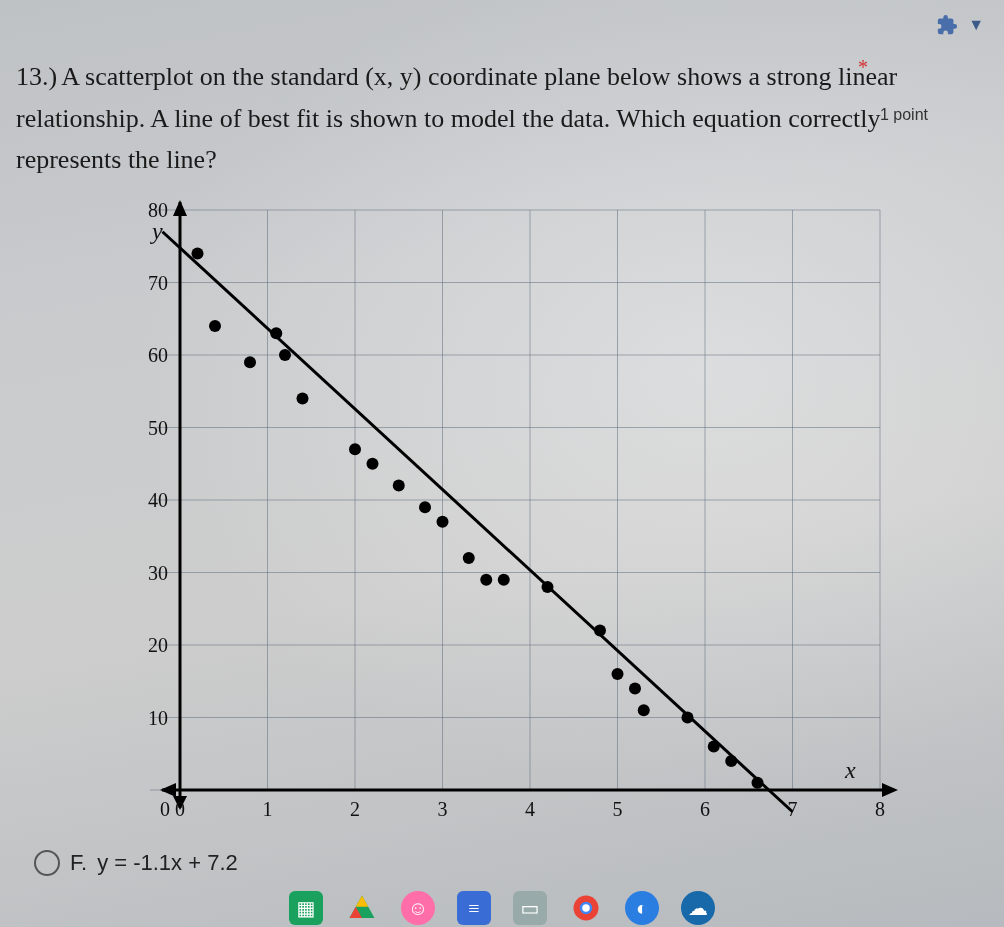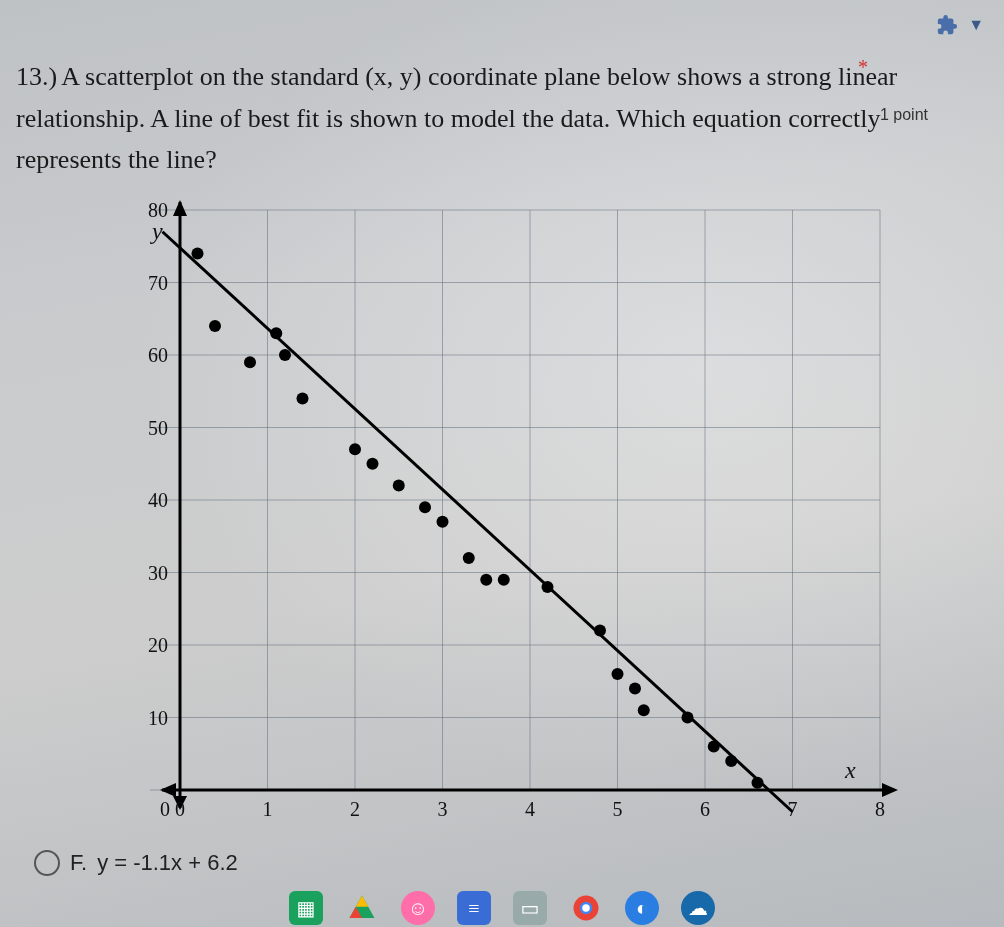--- a/index.html
+++ b/index.html
@@ -214,21 +214,21 @@
       <circle cx="567.5" cy="517.5" r="6" fill="#000"></circle>
       <circle cx="593.75" cy="546.5" r="6" fill="#000"></circle>
       <circle cx="611.25" cy="561" r="6" fill="#000"></circle>
       <circle cx="637.5" cy="582.75" r="6" fill="#000"></circle>
     </svg>
 </div>
 
 <div class="answer-row">
   <span class="radio"></span>
   <span>F.</span>
-  <span>y = -1.1x + 6.2</span>
+  <span>y = -1.1x + 7.2</span>
 </div>
 
 <div class="taskbar">
   <span class="tb-icon sheets">▦</span>
   <span class="tb-icon drive">
     <svg width="30" height="30" viewBox="0 0 24 24">
         <path fill="#1ba15e" d="M12 2L2 20h20z"></path>
         <path fill="#fbbc04" d="M12 2l5 9H7z"></path>
         <path fill="#ea4335" d="M2 20l5-9 5 9z"></path>
       </svg>

